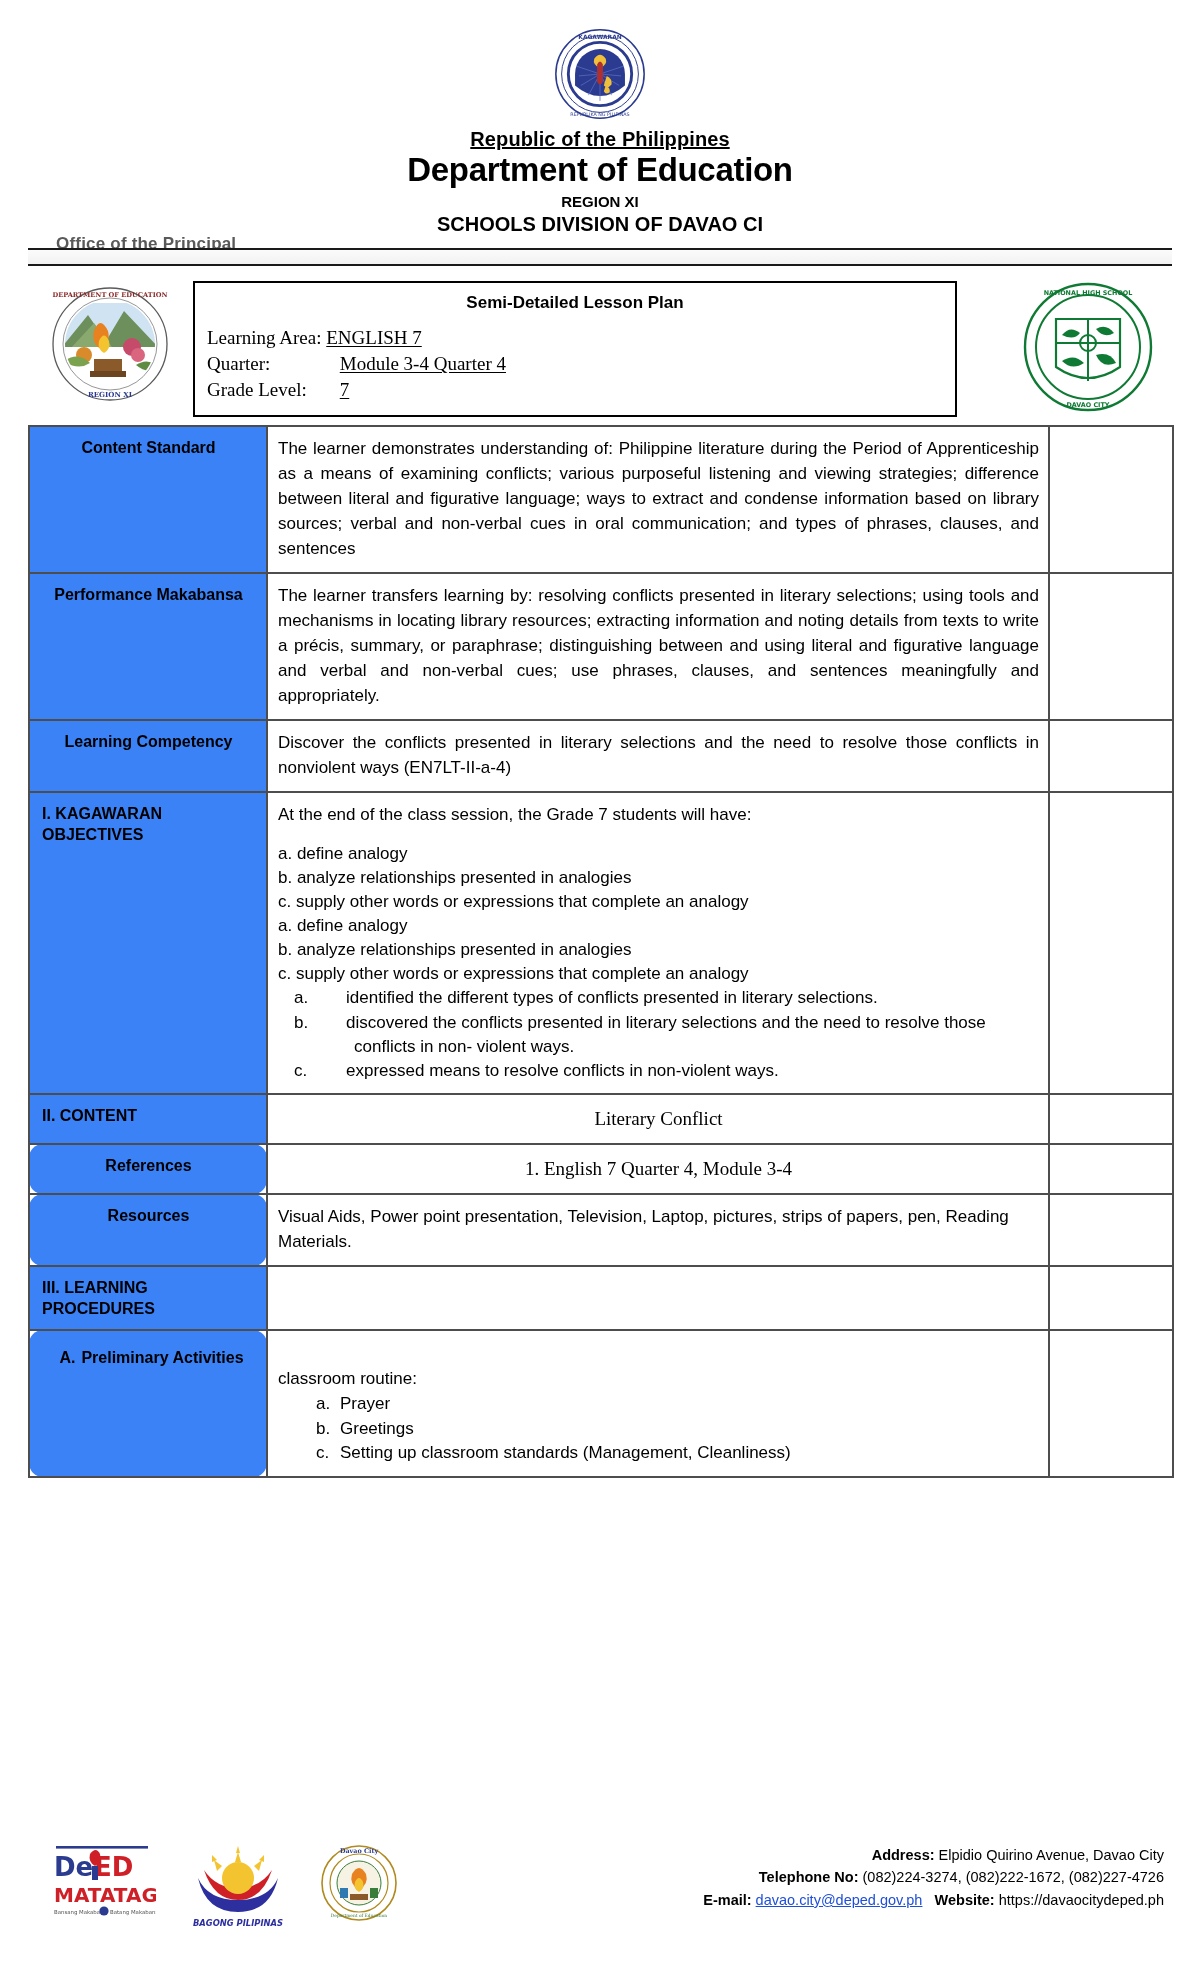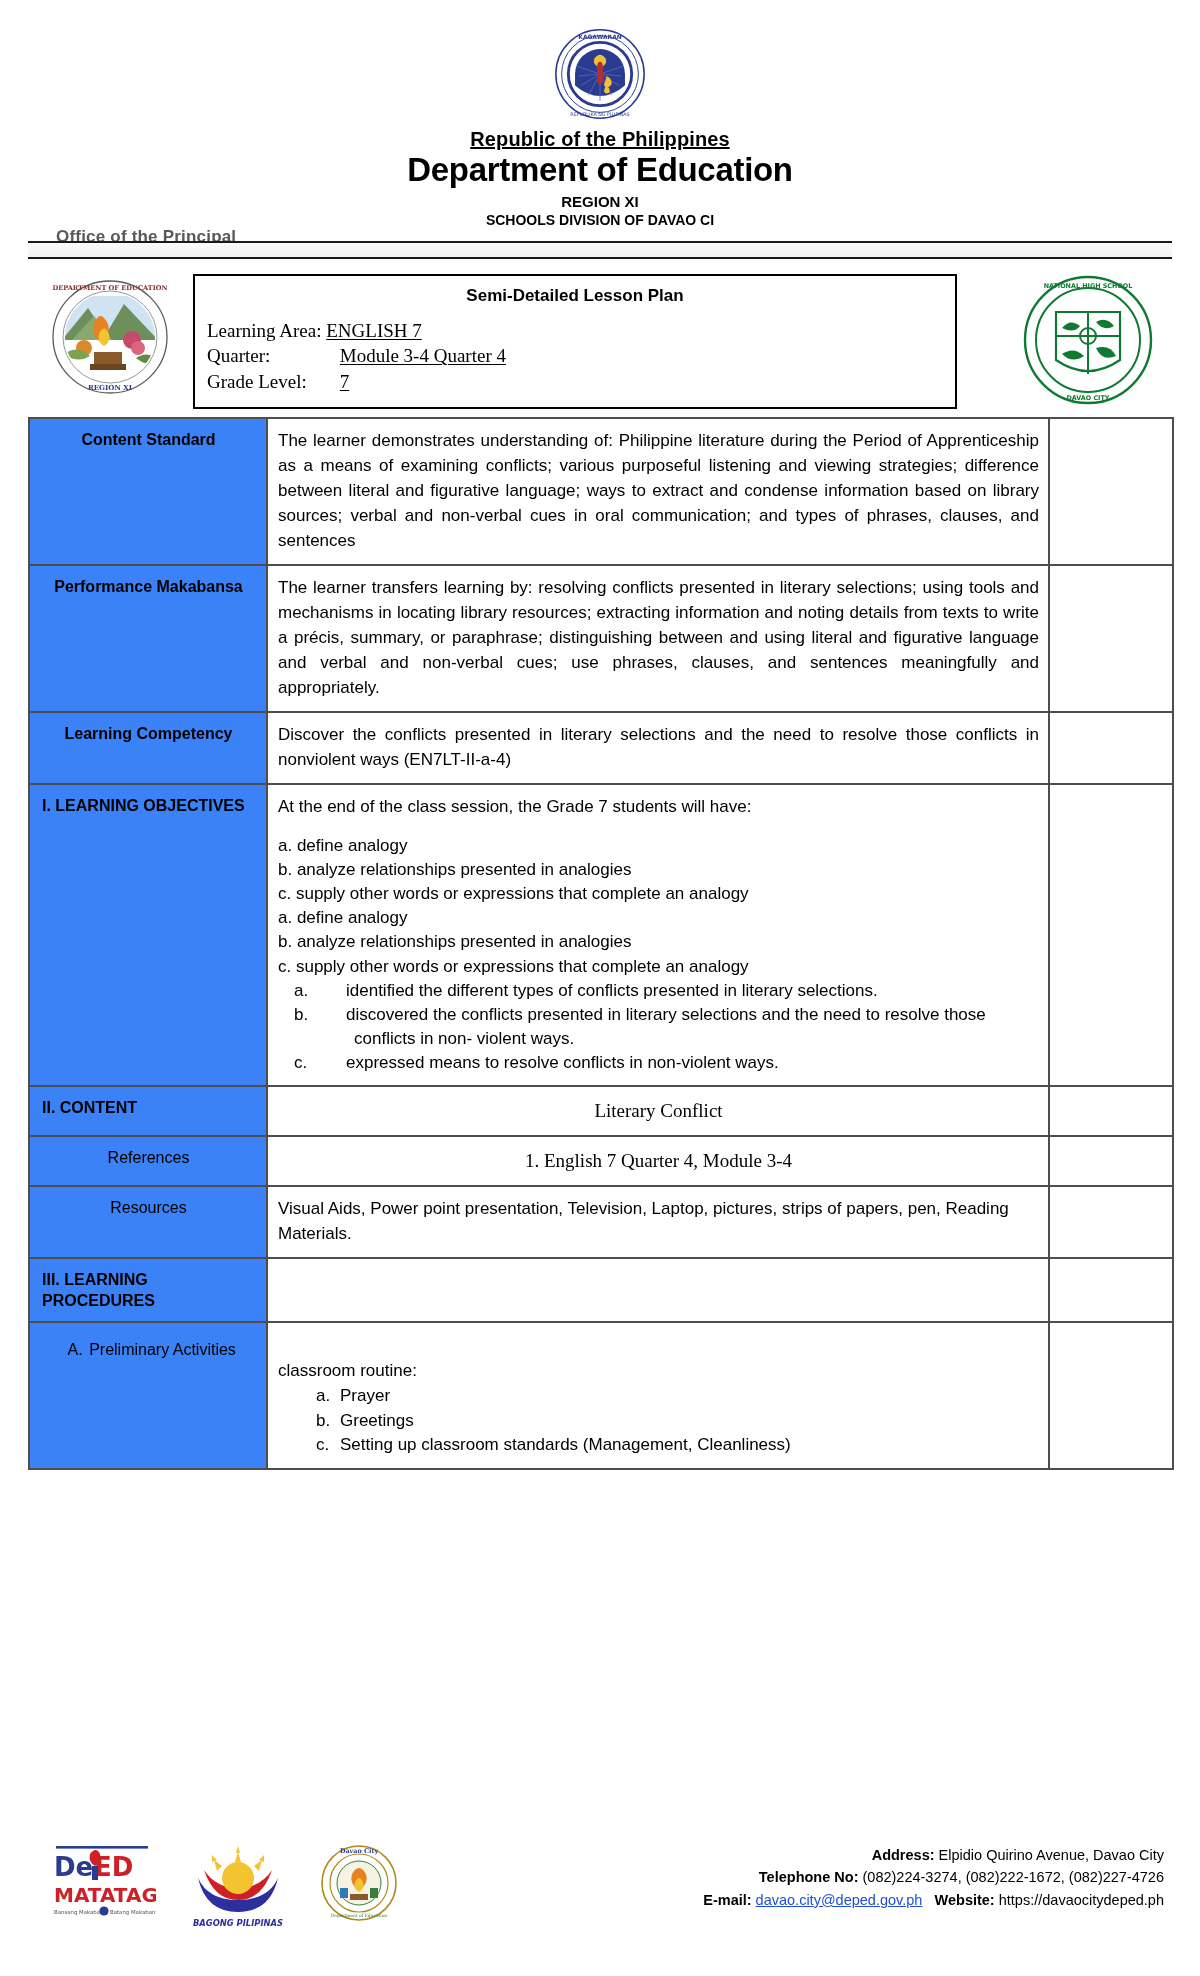--- a/index.html
+++ b/index.html
@@ -42,21 +42,21 @@
     letter-spacing: -0.3px;
     margin-top: 1px;
   }
   .lh-line3 {
     font-size: 15px;
     font-weight: bold;
     line-height: 1.3;
     margin-top: 3px;
   }
   .lh-line4 {
-    font-size: 14px;
+    font-size: 20px;
     font-weight: bold;
     line-height: 1.3;
   }
 
   
   .office-band {
     position: relative;
     height: 26px;
     margin-top: 2px;
   }
@@ -155,21 +155,22 @@
     font-weight: bold;
     font-size: 16px;
     vertical-align: middle;
     line-height: 1.32;
   }
   td.lbl-cell.left-al {
     text-align: left;
     padding-left: 12px;
   }
   td.lbl-cell.normalw {
-    font-weight: normal;
+    font-weight: bold;
+    border-radius: 14px;
   }
   td.lbl-cell.topal { vertical-align: top; padding-top: 16px; }
   td.body-cell {
     font-size: 17px;
     line-height: 1.47;
   }
   td.body-cell.justify { text-align: justify; }
   td.body-cell.serif {
     font-family: "Liberation Serif", serif;
     font-size: 19px;
@@ -370,21 +371,21 @@
       <td class="blank-cell"></td>
     </tr>
 
     <tr>
       <td class="lbl-cell">Learning Competency</td>
       <td class="body-cell justify">Discover  the conflicts presented in  literary  selections and  the need  to  resolve those conflicts in nonviolent ways (EN7LT-II-a-4)</td>
       <td class="blank-cell"></td>
     </tr>
 
     <tr>
-      <td class="lbl-cell left-al">I. LEARNING OBJECTIVES</td>
+      <td class="lbl-cell left-al">I. KAGAWARAN OBJECTIVES</td>
       <td class="body-cell">
         <div>At the end of the class session, the Grade 7 students will have:</div>
         <div class="gapline"></div>
         <ul class="objlist">
           <li>a. define analogy</li>
           <li>b. analyze relationships presented in analogies</li>
           <li>c. supply other words or expressions that complete an analogy</li>
           <li>a. define analogy</li>
           <li>b. analyze relationships presented in analogies</li>
           <li>c. supply other words or expressions that complete an analogy</li>

